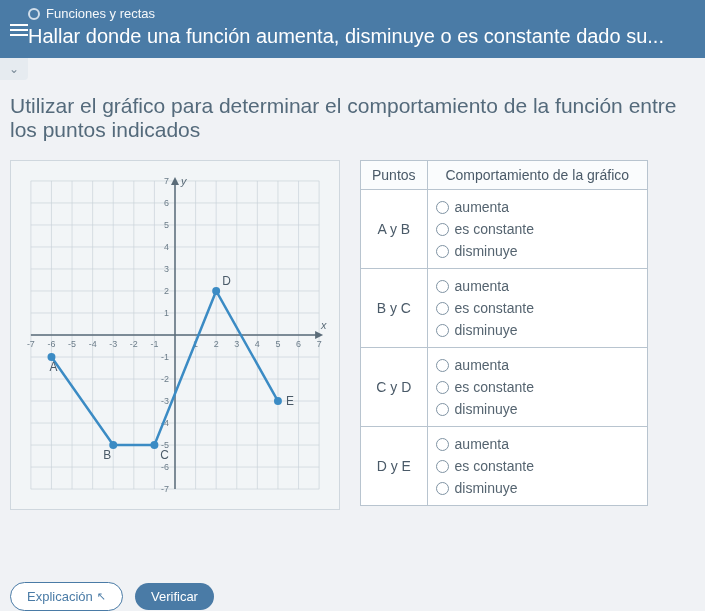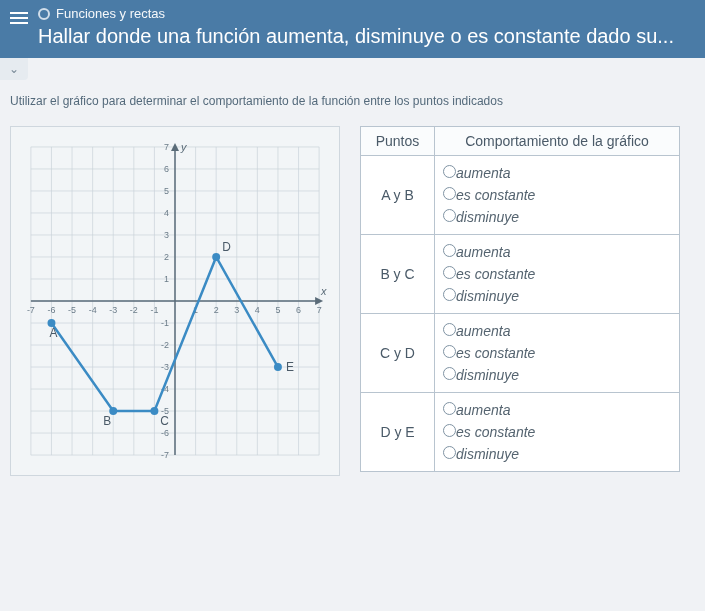--- a/index.html
+++ b/index.html
@@ -10,22 +10,21 @@
     height: 611px;
     overflow: hidden;
     font-size: 14px;
     color: #333;
   }
   .header {
     background: #4a7ba6;
     color: #fff;
     padding: 6px 10px 10px 10px;
     display: flex;
-    align-items: flex-start;
-    gap: 10px;
+    align-items: center;
   }
   .hamburger {
     width: 18px;
     display: flex;
     flex-direction: column;
     gap: 3px;
     margin-top: 6px;
   }
   .hamburger span { height: 2px; background: #fff; }
   .header-text { flex: 1; }
@@ -37,52 +36,52 @@
   .header-title { font-size: 20px; margin-top: 4px; font-weight: 500;}
   .collapse-btn {
     background: #e6ebf0; width: 28px; height: 22px;
     display: flex; align-items: center; justify-content: center;
     margin: 0; border-radius: 0 0 4px 0;
     color: #7a8b99; font-size: 12px;
   }
   .instruction {
     padding: 14px 10px 18px 10px;
     color: #546a7b;
-    font-size: 12px;
+    font-size: 21px;
   }
   .content {
     display: flex;
     gap: 20px;
     padding: 0 10px;
     align-items: flex-start;
   }
   .graph-panel {
     width: 330px; height: 350px;
     background: #f2f5f7;
     border: 1px solid #cfd7de;
     position: relative;
   }
   .graph-svg { width: 100%; height: 100%; }
   .answer-table {
     border-collapse: collapse;
-    width: 320px;
+    width: 288px;
     background: #fff;
   }
   .answer-table th, .answer-table td {
     border: 1px solid #b8c4cf;
     padding: 6px 8px;
     text-align: center;
     color: #4a5a68;
   }
   .answer-table th {
     font-weight: 500;
     background: #fafcfd;
   }
   .opt-cell { text-align: left; padding: 4px 6px;}
-  .opt-row { display: flex; align-items: flex-start; padding: 3px 0; color:#556470;font-style:italic;}
+  .opt-row { display: flex; align-items: center; gap: 6px; padding: 3px 0; color:#556470;}
   .radio {
     width: 13px; height: 13px; border: 1.5px solid #7f93a3;
     border-radius: 50%; display: inline-block; flex-shrink: 0;
   }
   .footer {
     position: absolute;
     left: 10px; bottom: 0;
     display: flex; gap: 12px; align-items: center;
     padding-bottom: 0;
   }
@@ -275,13 +274,20 @@
               <span class="radio"></span>
               <span>disminuye</span>
             </div>
           </td>
         </tr>
       </tbody>
   </table>
 </div>
 
 <div class="footer">
+  <div class="btn btn-outline">
+    <span>Explicación</span>
+    <span class="cursor-icon">↖</span>
+  </div>
+  <div class="btn btn-primary">
+    <span>Verificar</span>
+  </div>
 </div>
 
 </body></html>

